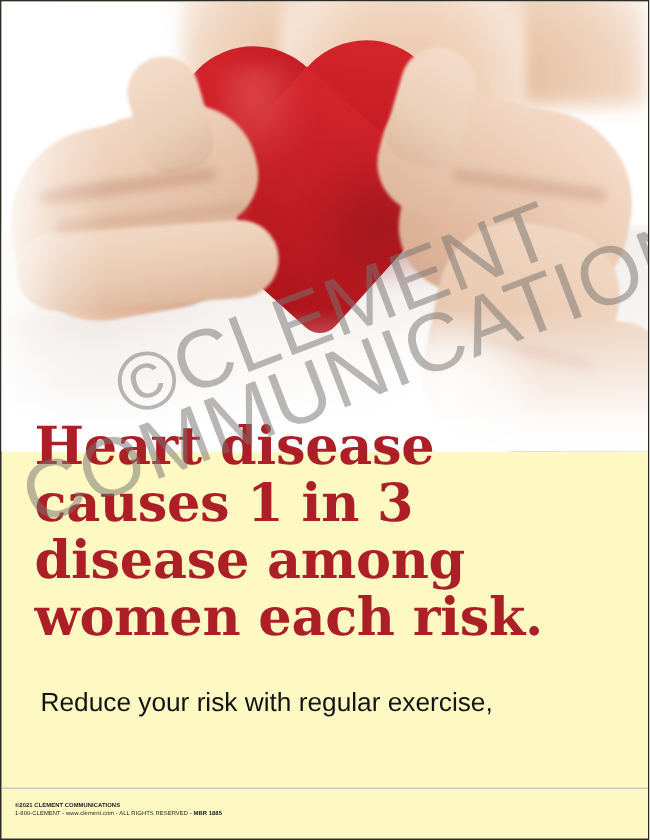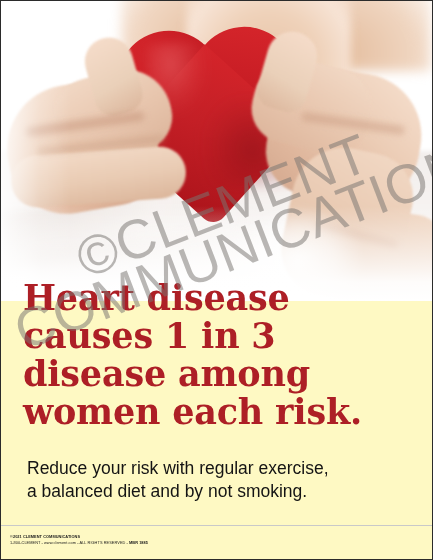--- a/index.html
+++ b/index.html
@@ -443,21 +443,20 @@
 
   <div class="text-panel">
     <div class="headline">
       <div>Heart disease</div>
       <div>causes 1 in 3</div>
       <div>disease among</div>
       <div>women each risk.</div>
     </div>
     <div class="subhead">
       <div>Reduce your risk with regular exercise,</div>
-      <div>a balanced diet and by not smoking.</div>
     </div>
   </div>
 
   <div class="watermark">
     <div class="wm-line wm-1">©CLEMENT</div>
     <div class="wm-line wm-2">COMMUNICATIONS</div>
   </div>
 
   <div class="footer-rule"></div>
   <div class="footer">

